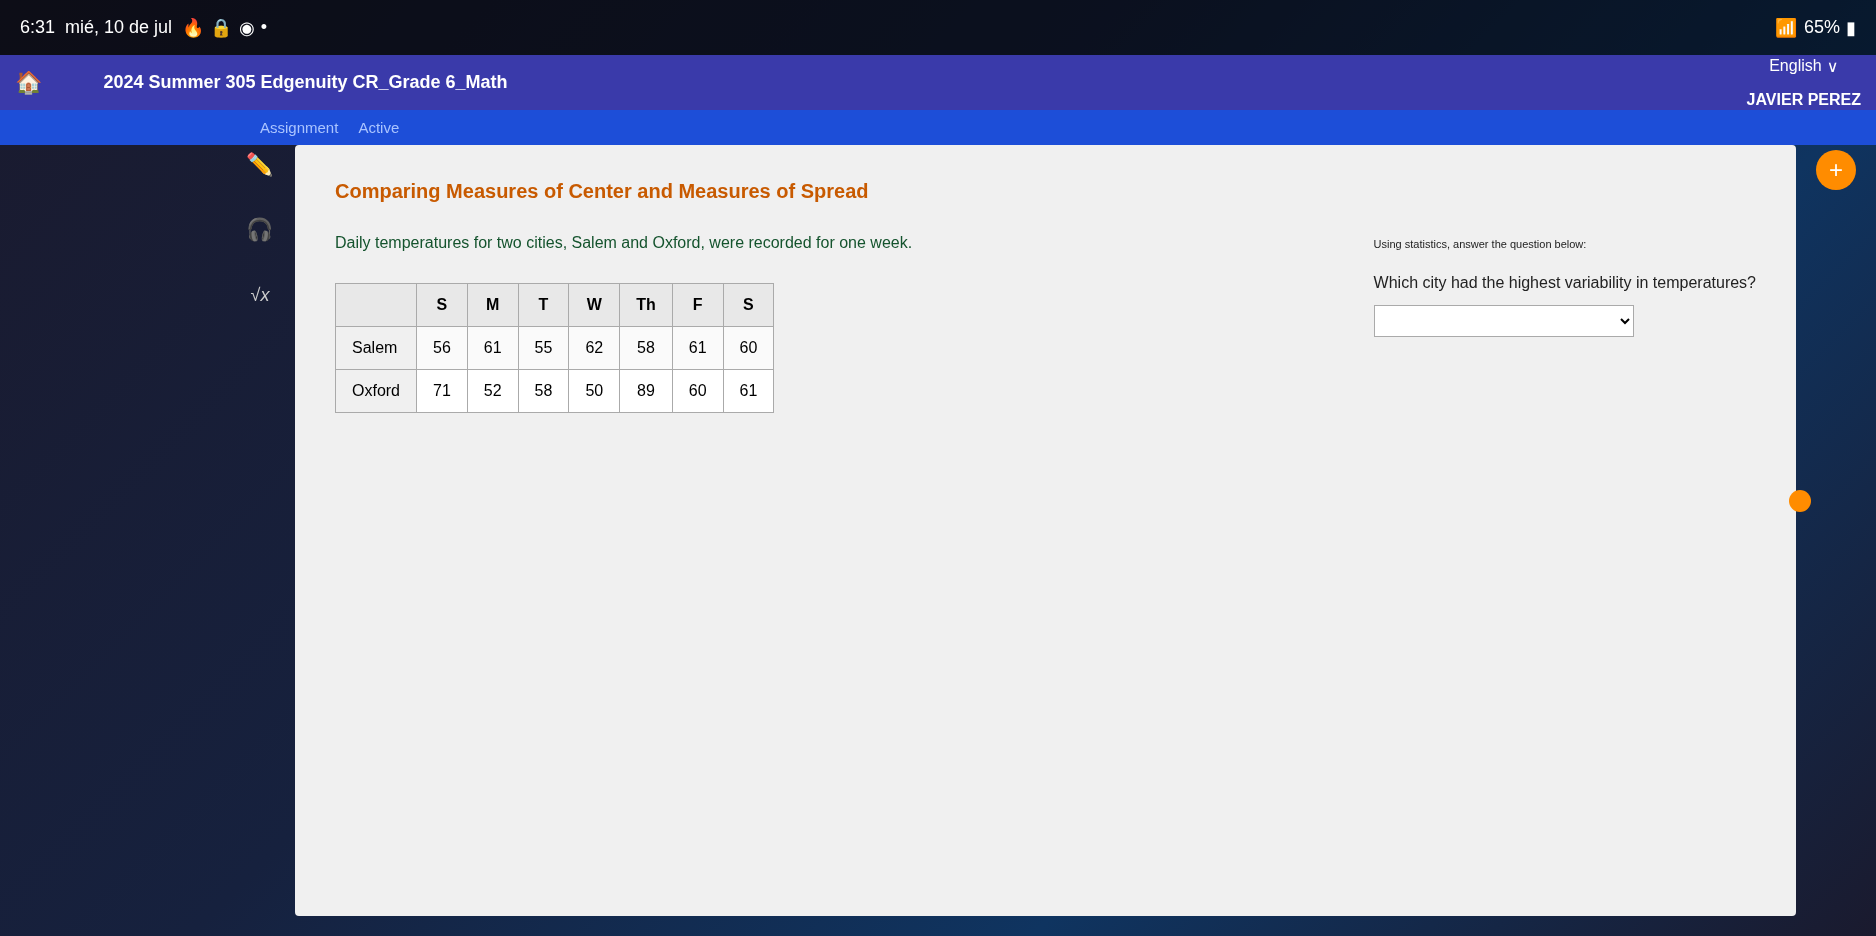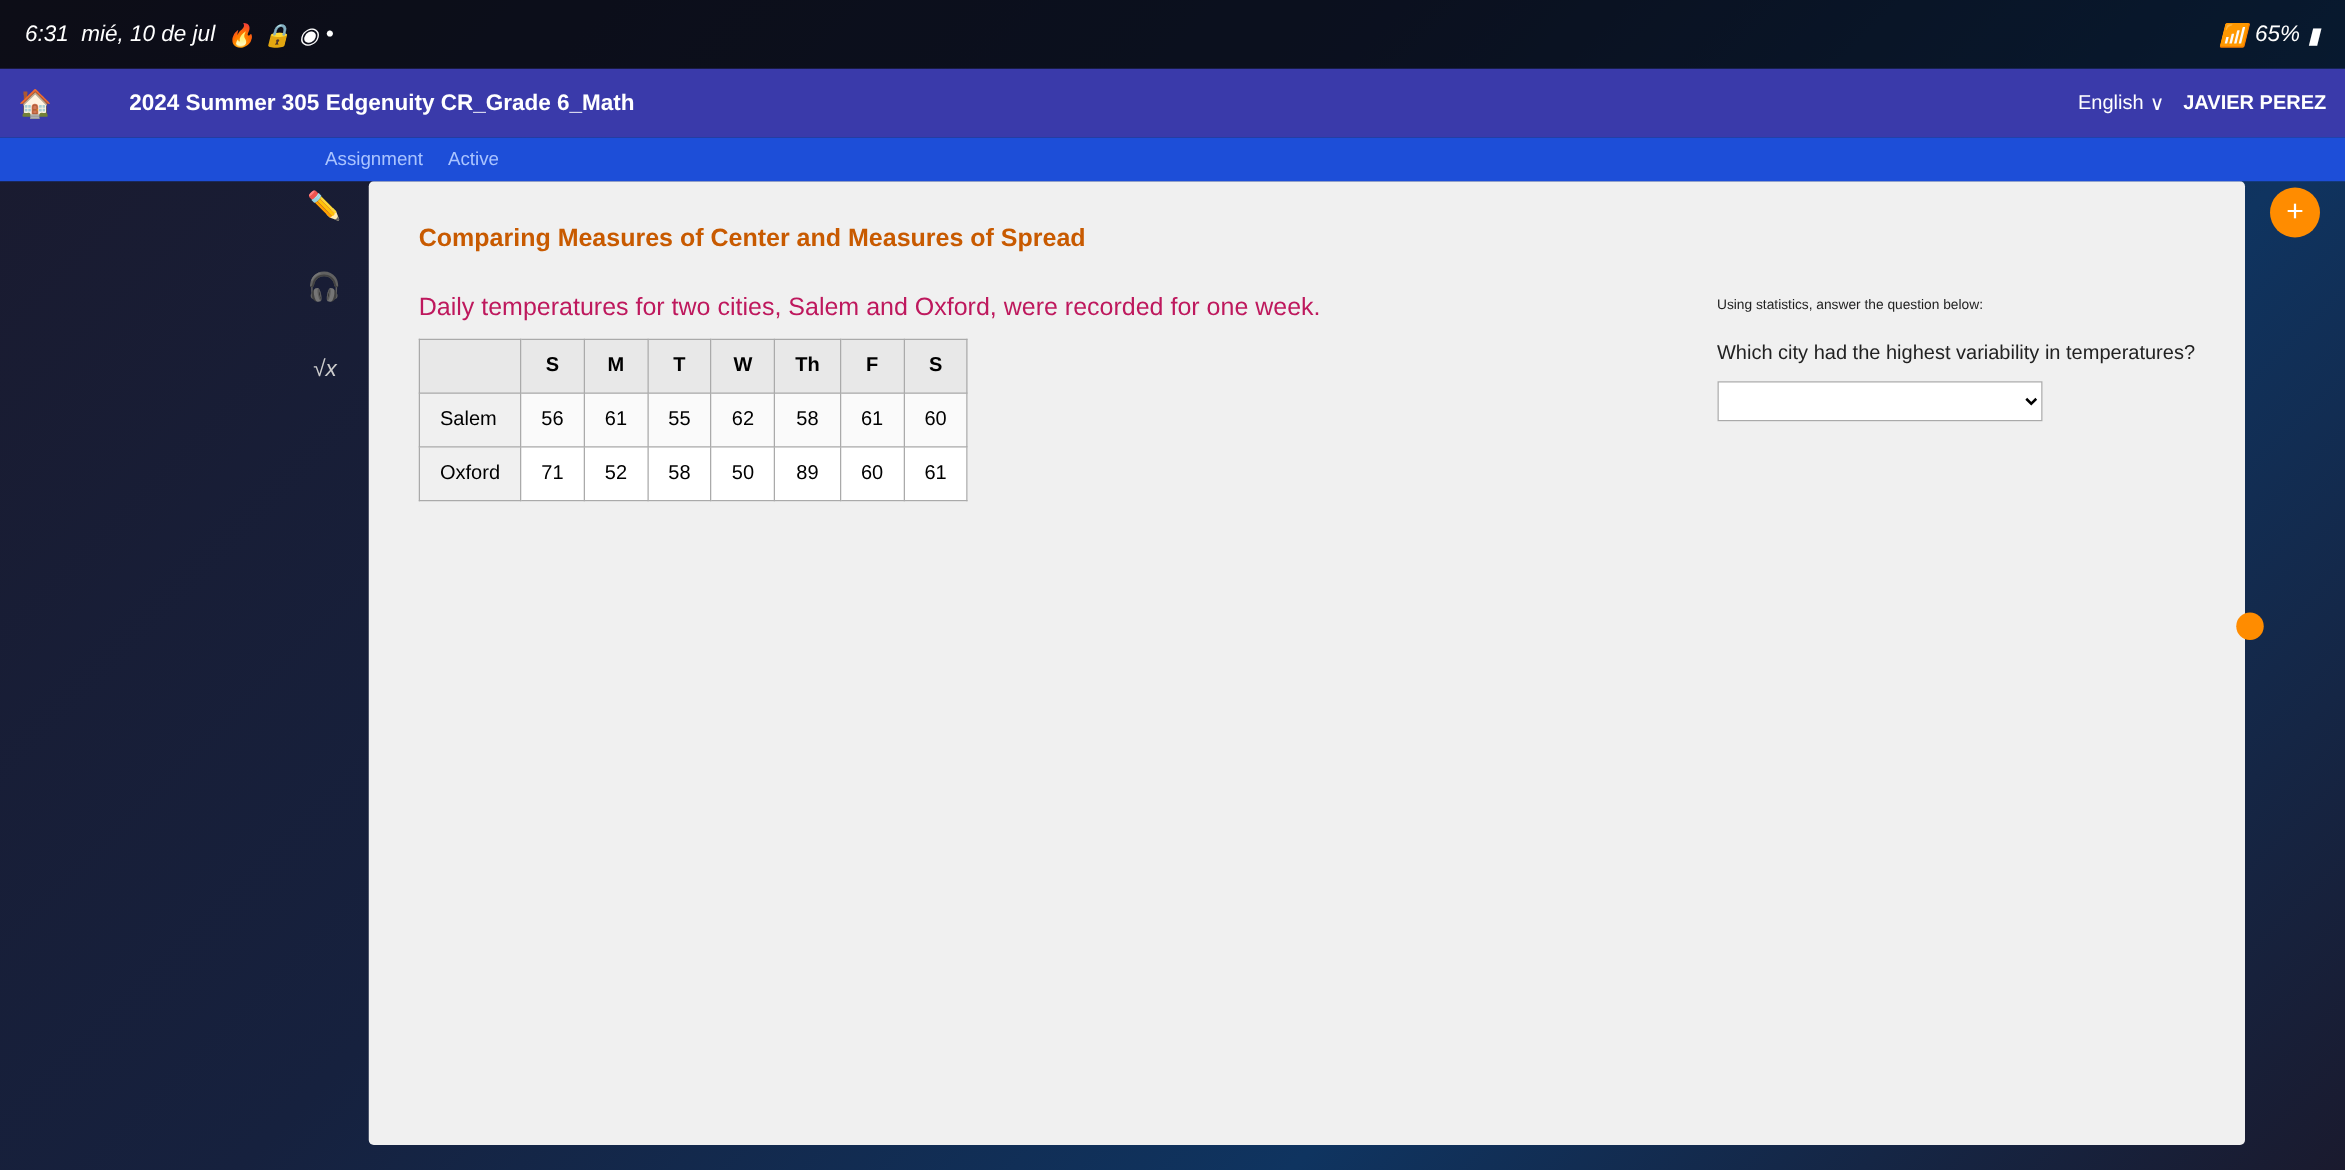--- a/index.html
+++ b/index.html
@@ -19,21 +19,20 @@
       top: 0;
       left: 0;
       right: 0;
       height: 55px;
       background: rgba(0,0,0,0.5);
       display: flex;
       align-items: center;
       justify-content: space-between;
       padding: 0 20px;
       z-index: 10;
-      font-style: italic;
     }
 
     .status-left {
       display: flex;
       align-items: center;
       gap: 10px;
       color: #fff;
       font-size: 18px;
     }
 
@@ -78,20 +77,21 @@
       flex: 1;
       margin-left: 46px;
     }
 
     .nav-right {
       display: flex;
       align-items: center;
       gap: 15px;
       color: #fff;
       font-size: 16px;
+      flex-direction: column;
     }
 
     .nav-language {
       display: flex;
       align-items: center;
       gap: 5px;
       cursor: pointer;
     }
 
     .nav-user {
@@ -177,23 +177,23 @@
       display: flex;
       gap: 40px;
       align-items: flex-start;
     }
 
     .left-section {
       flex: 1;
     }
 
     .intro-text {
-      font-size: 20px;
-      color: #be185d;
-      margin-bottom: 10px;
+      font-size: 16px;
+      color: #14532d;
+      margin-bottom: 28px;
       line-height: 1.5;
     }
 
     
     .data-table {
       border-collapse: collapse;
       font-size: 16px;
       margin-top: 10px;
     }
 

